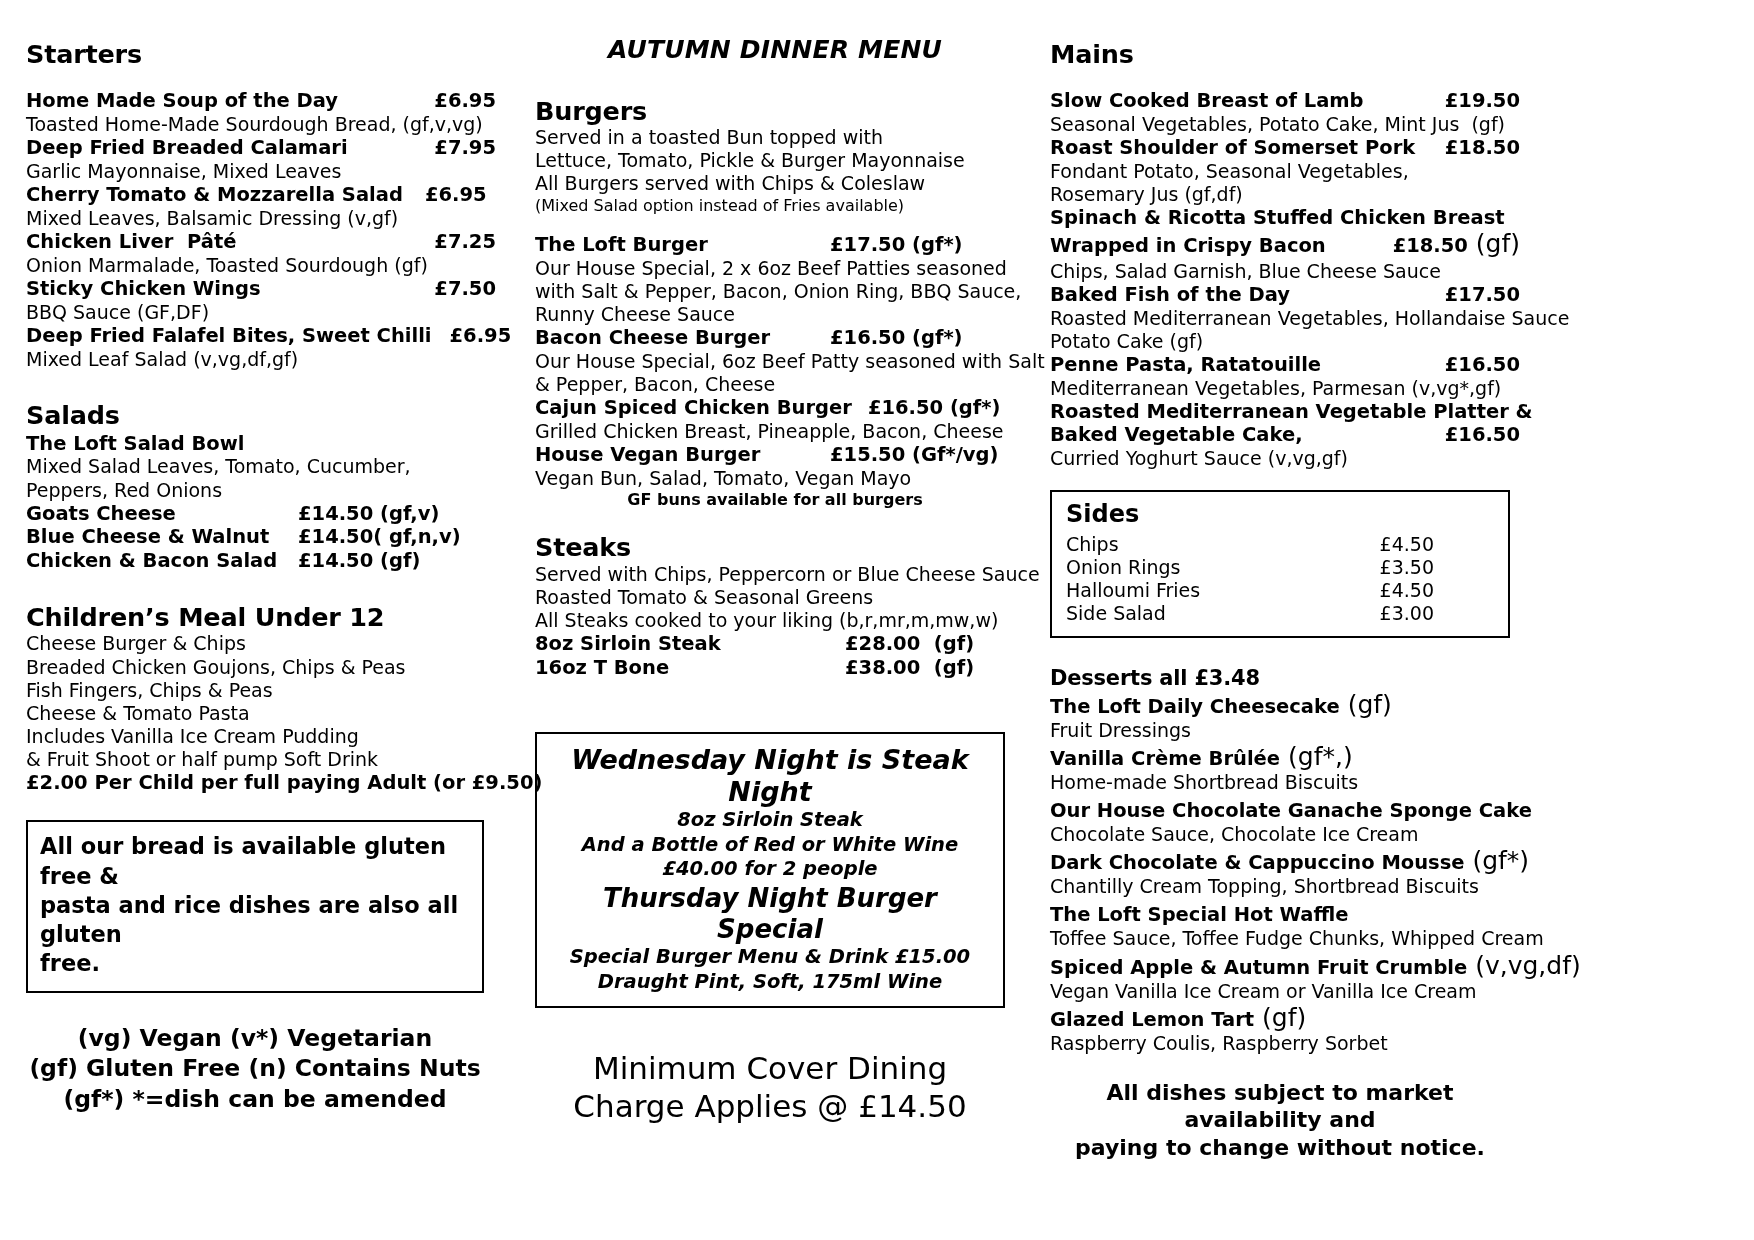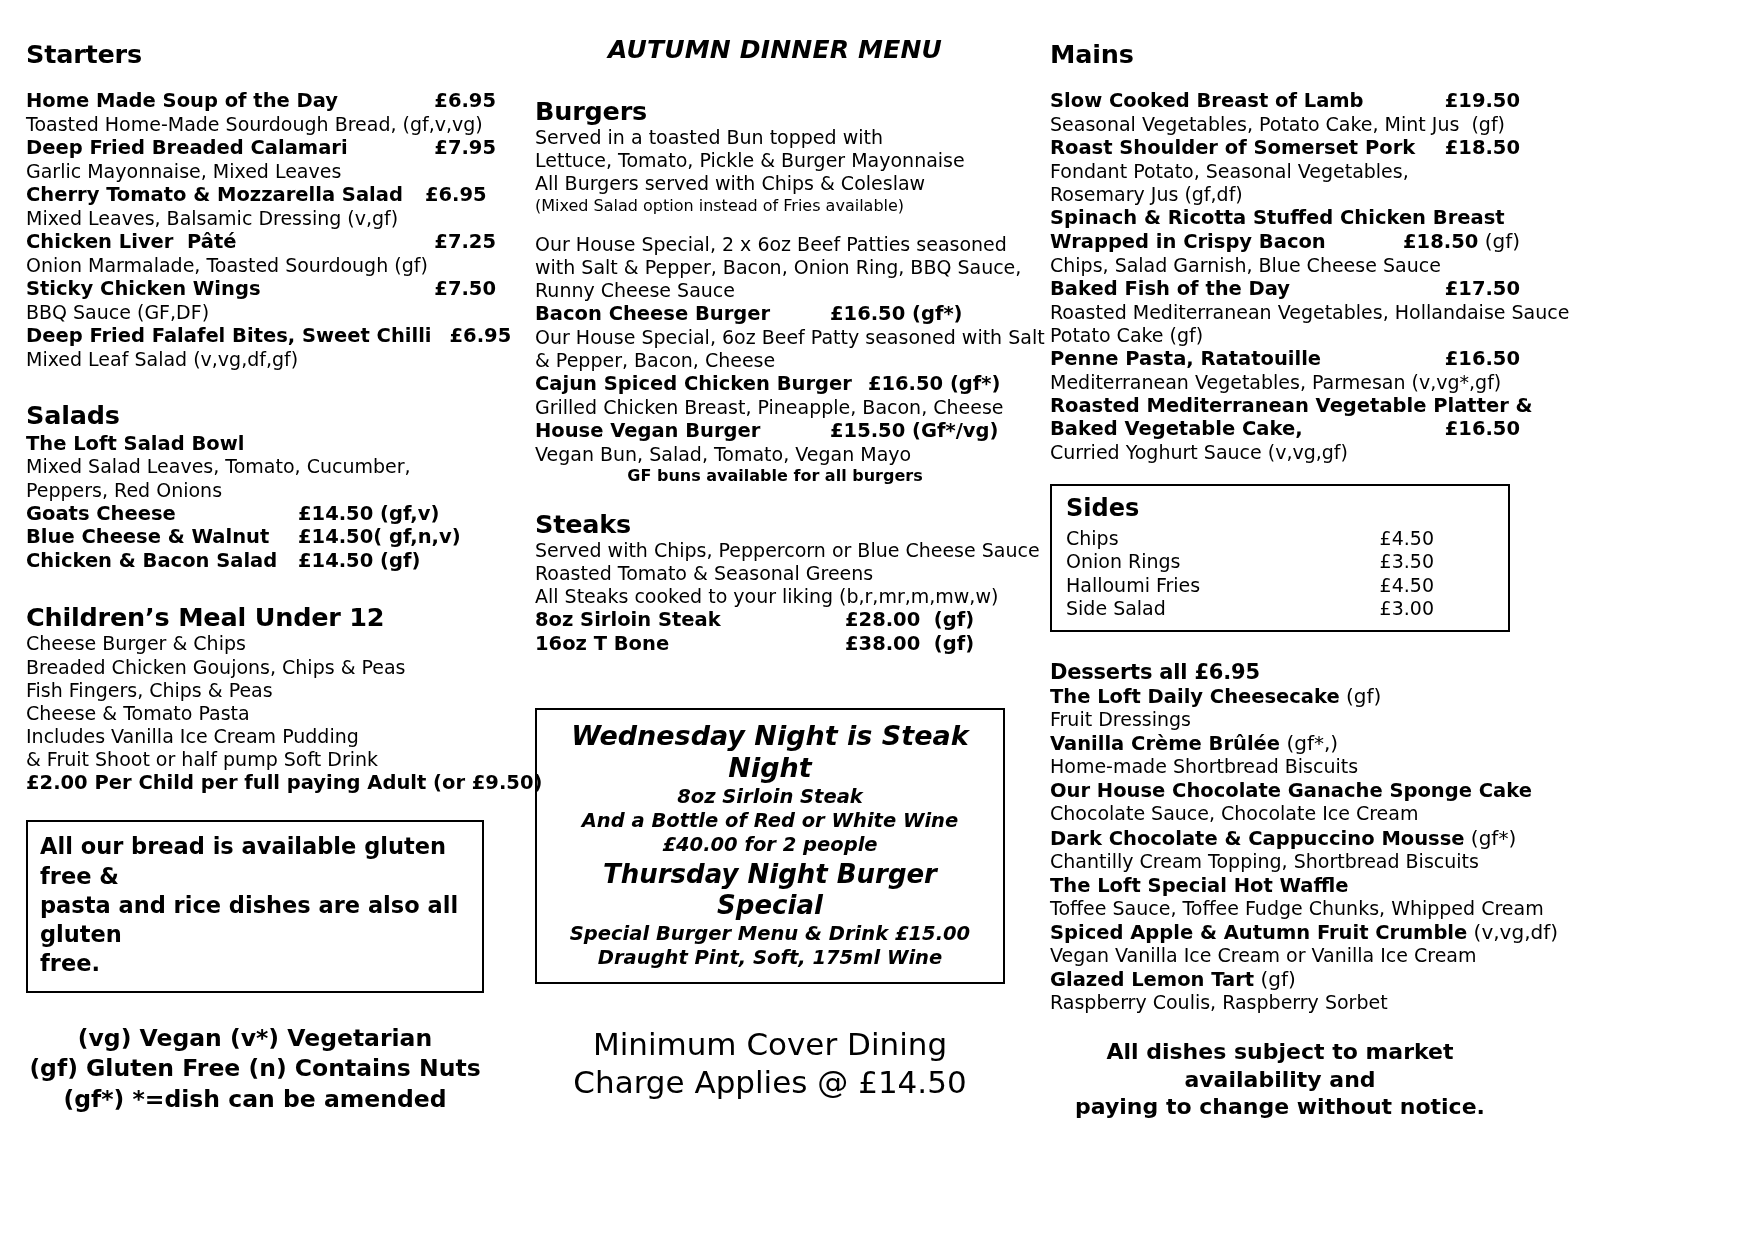--- a/index.html
+++ b/index.html
@@ -54,21 +54,21 @@
     font-size: 19.5px;
     font-weight: bold;
     white-space: pre;
   }
   .item-price {
     font-size: 19.5px;
     font-weight: bold;
     white-space: pre;
   }
   .suffix-reg {
-    font-size: 20px;
+    font-size: 25px;
     font-weight: normal;
     white-space: pre;
   }
   .desc {
     font-size: 19px;
     font-weight: normal;
     line-height: 1.22;
     white-space: pre;
   }
   .small-note {
@@ -267,20 +267,24 @@
     <div style="height:32px;"></div>
 
     <div class="section-head">Burgers</div>
     <div class="desc">Served in a toasted Bun topped with</div>
     <div class="desc">Lettuce, Tomato, Pickle &amp; Burger Mayonnaise</div>
     <div class="desc">All Burgers served with Chips &amp; Coleslaw</div>
     <div class="small-note">(Mixed Salad option instead of Fries available)</div>
 
     <div style="height:18px;"></div>
 
+    <div class="row">
+      <span class="item-name" style="min-width:295px;">The Loft Burger</span>
+      <span class="item-price">£17.50 (gf*)</span>
+    </div>
     <div class="desc">Our House Special, 2 x 6oz Beef Patties seasoned</div>
     <div class="desc">with Salt &amp; Pepper, Bacon, Onion Ring, BBQ Sauce,</div>
     <div class="desc">Runny Cheese Sauce</div>
 
     <div class="row">
       <span class="item-name" style="min-width:295px;">Bacon Cheese Burger</span>
       <span class="item-price">£16.50 (gf*)</span>
     </div>
     <div class="desc">Our House Special, 6oz Beef Patty seasoned with Salt</div>
     <div class="desc">&amp; Pepper, Bacon, Cheese</div>
@@ -397,21 +401,21 @@
         <span class="sprice">£4.50</span>
       </div>
       <div class="sides-row">
         <span class="sname">Side Salad</span>
         <span class="sprice">£3.00</span>
       </div>
     </div>
 
     <div style="height:28px;"></div>
 
-    <div class="section-head" style="font-size:21px;">Desserts all £6.95</div>
+    <div class="section-head" style="font-size:21px;">Desserts all £3.48</div>
 
     <div>
       <span class="dessert-name">The Loft Daily Cheesecake</span><span class="suffix-reg"> (gf)</span>
     </div>
     <div class="desc">Fruit Dressings</div>
 
     <div>
       <span class="dessert-name">Vanilla Crème Brûlée</span><span class="suffix-reg"> (gf*,)</span>
     </div>
     <div class="desc">Home-made Shortbread Biscuits</div>

